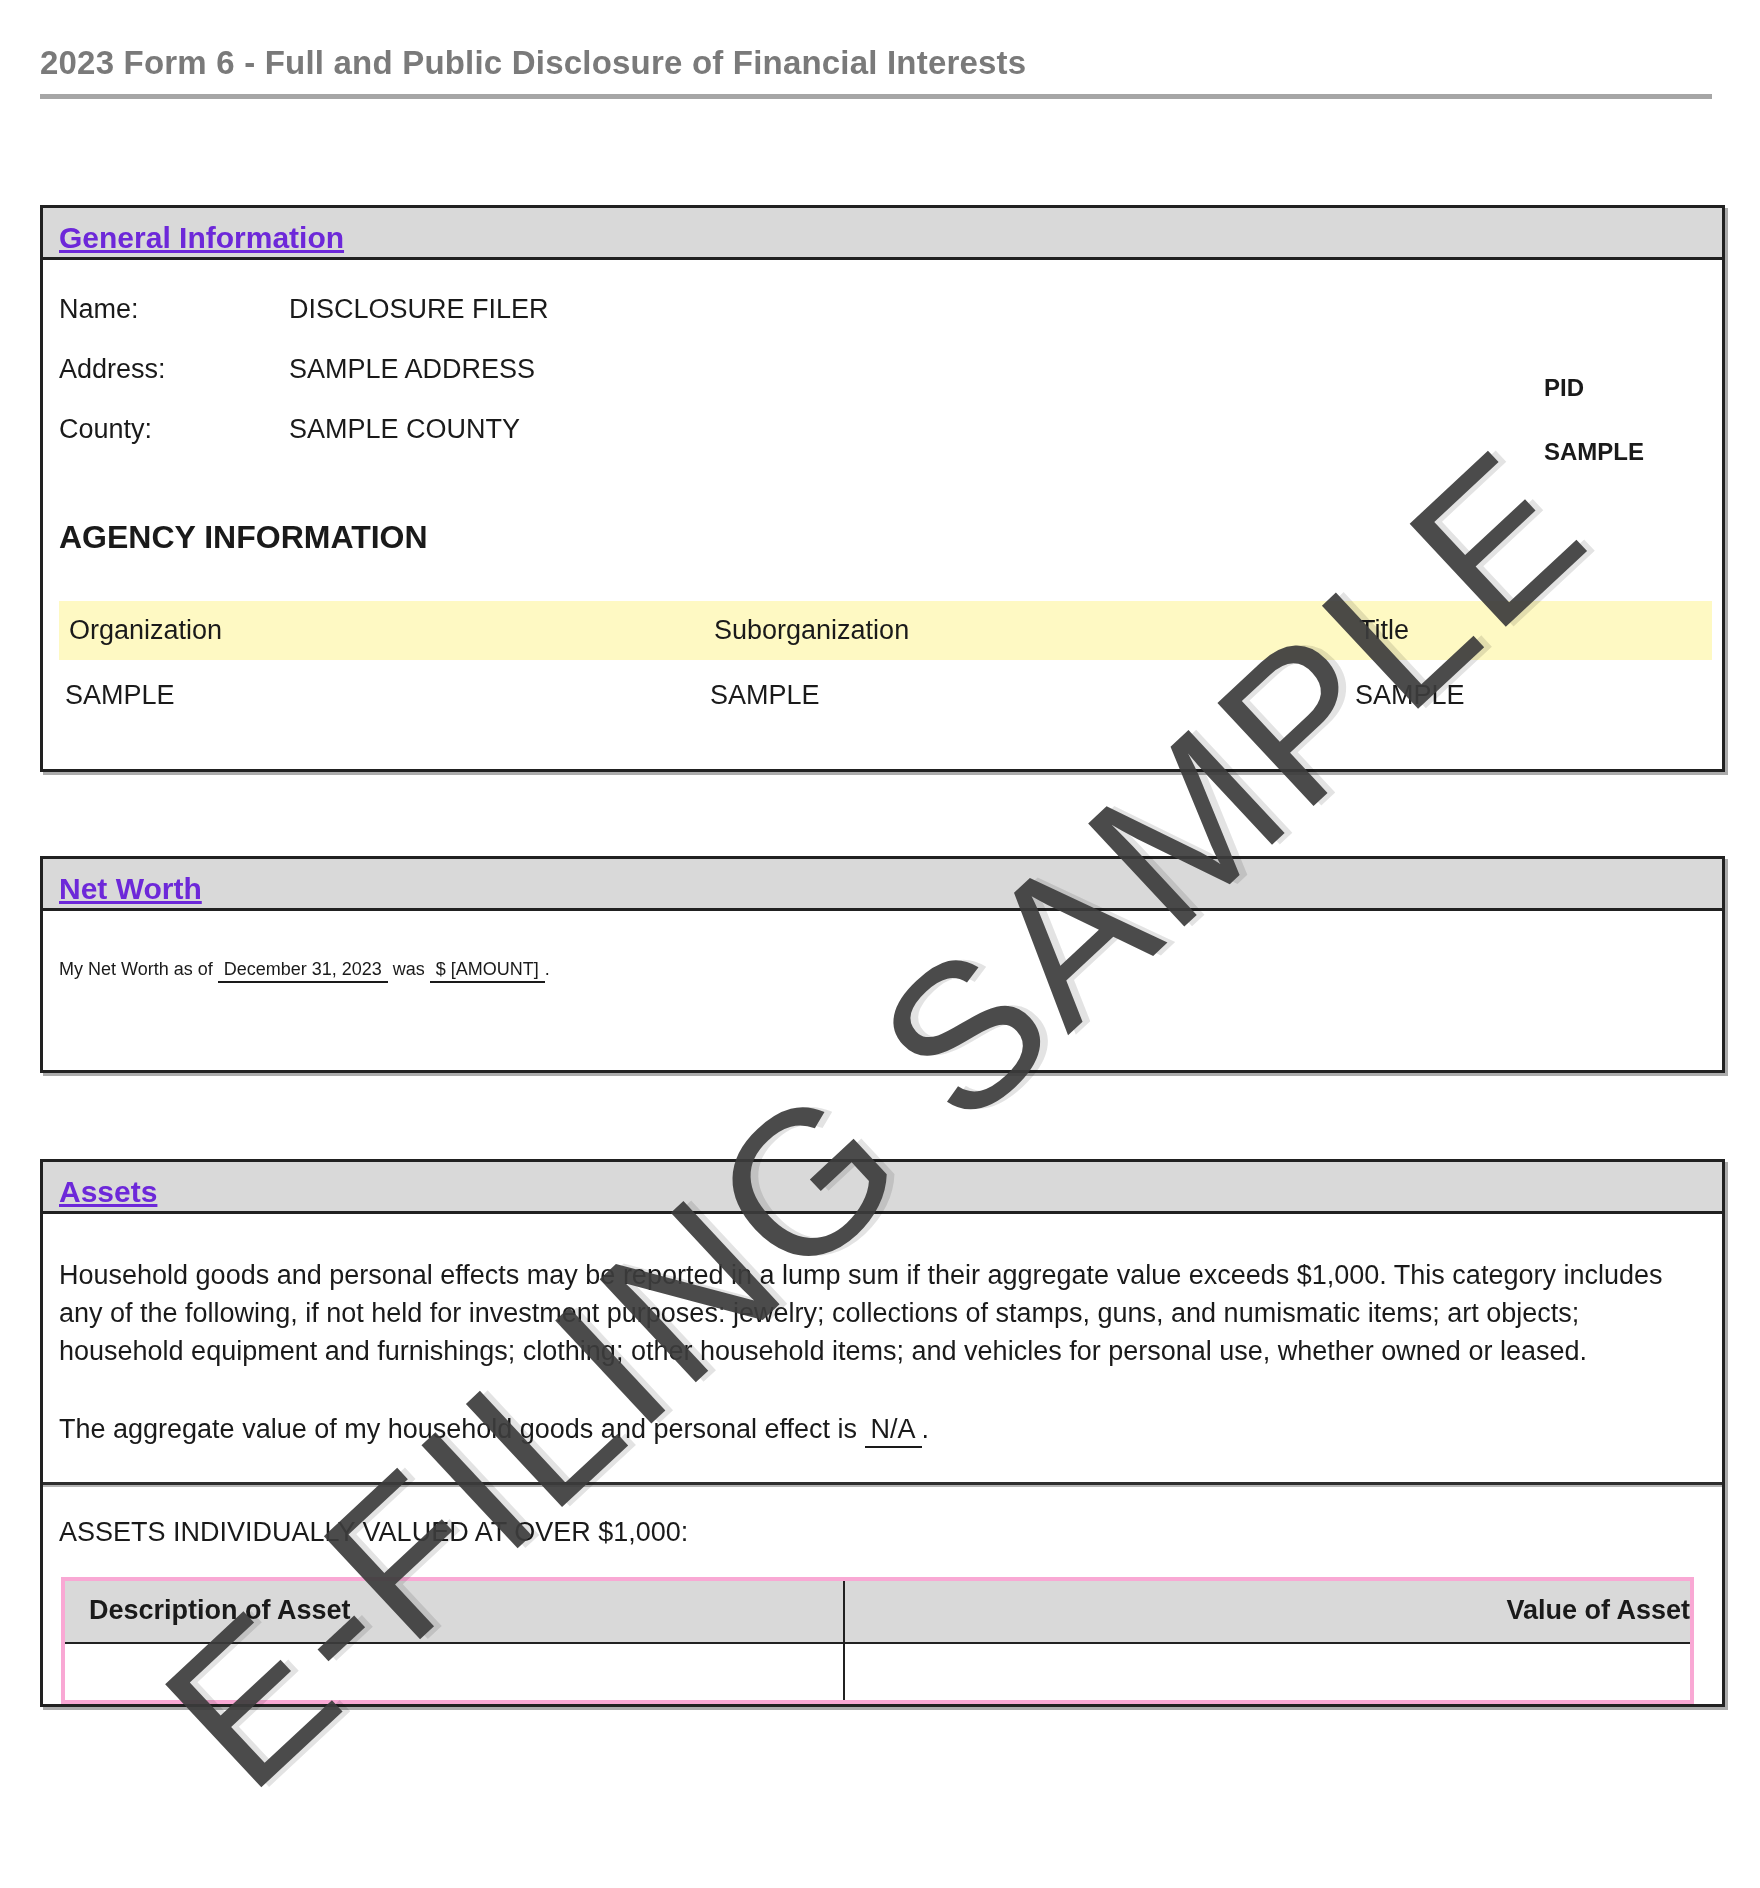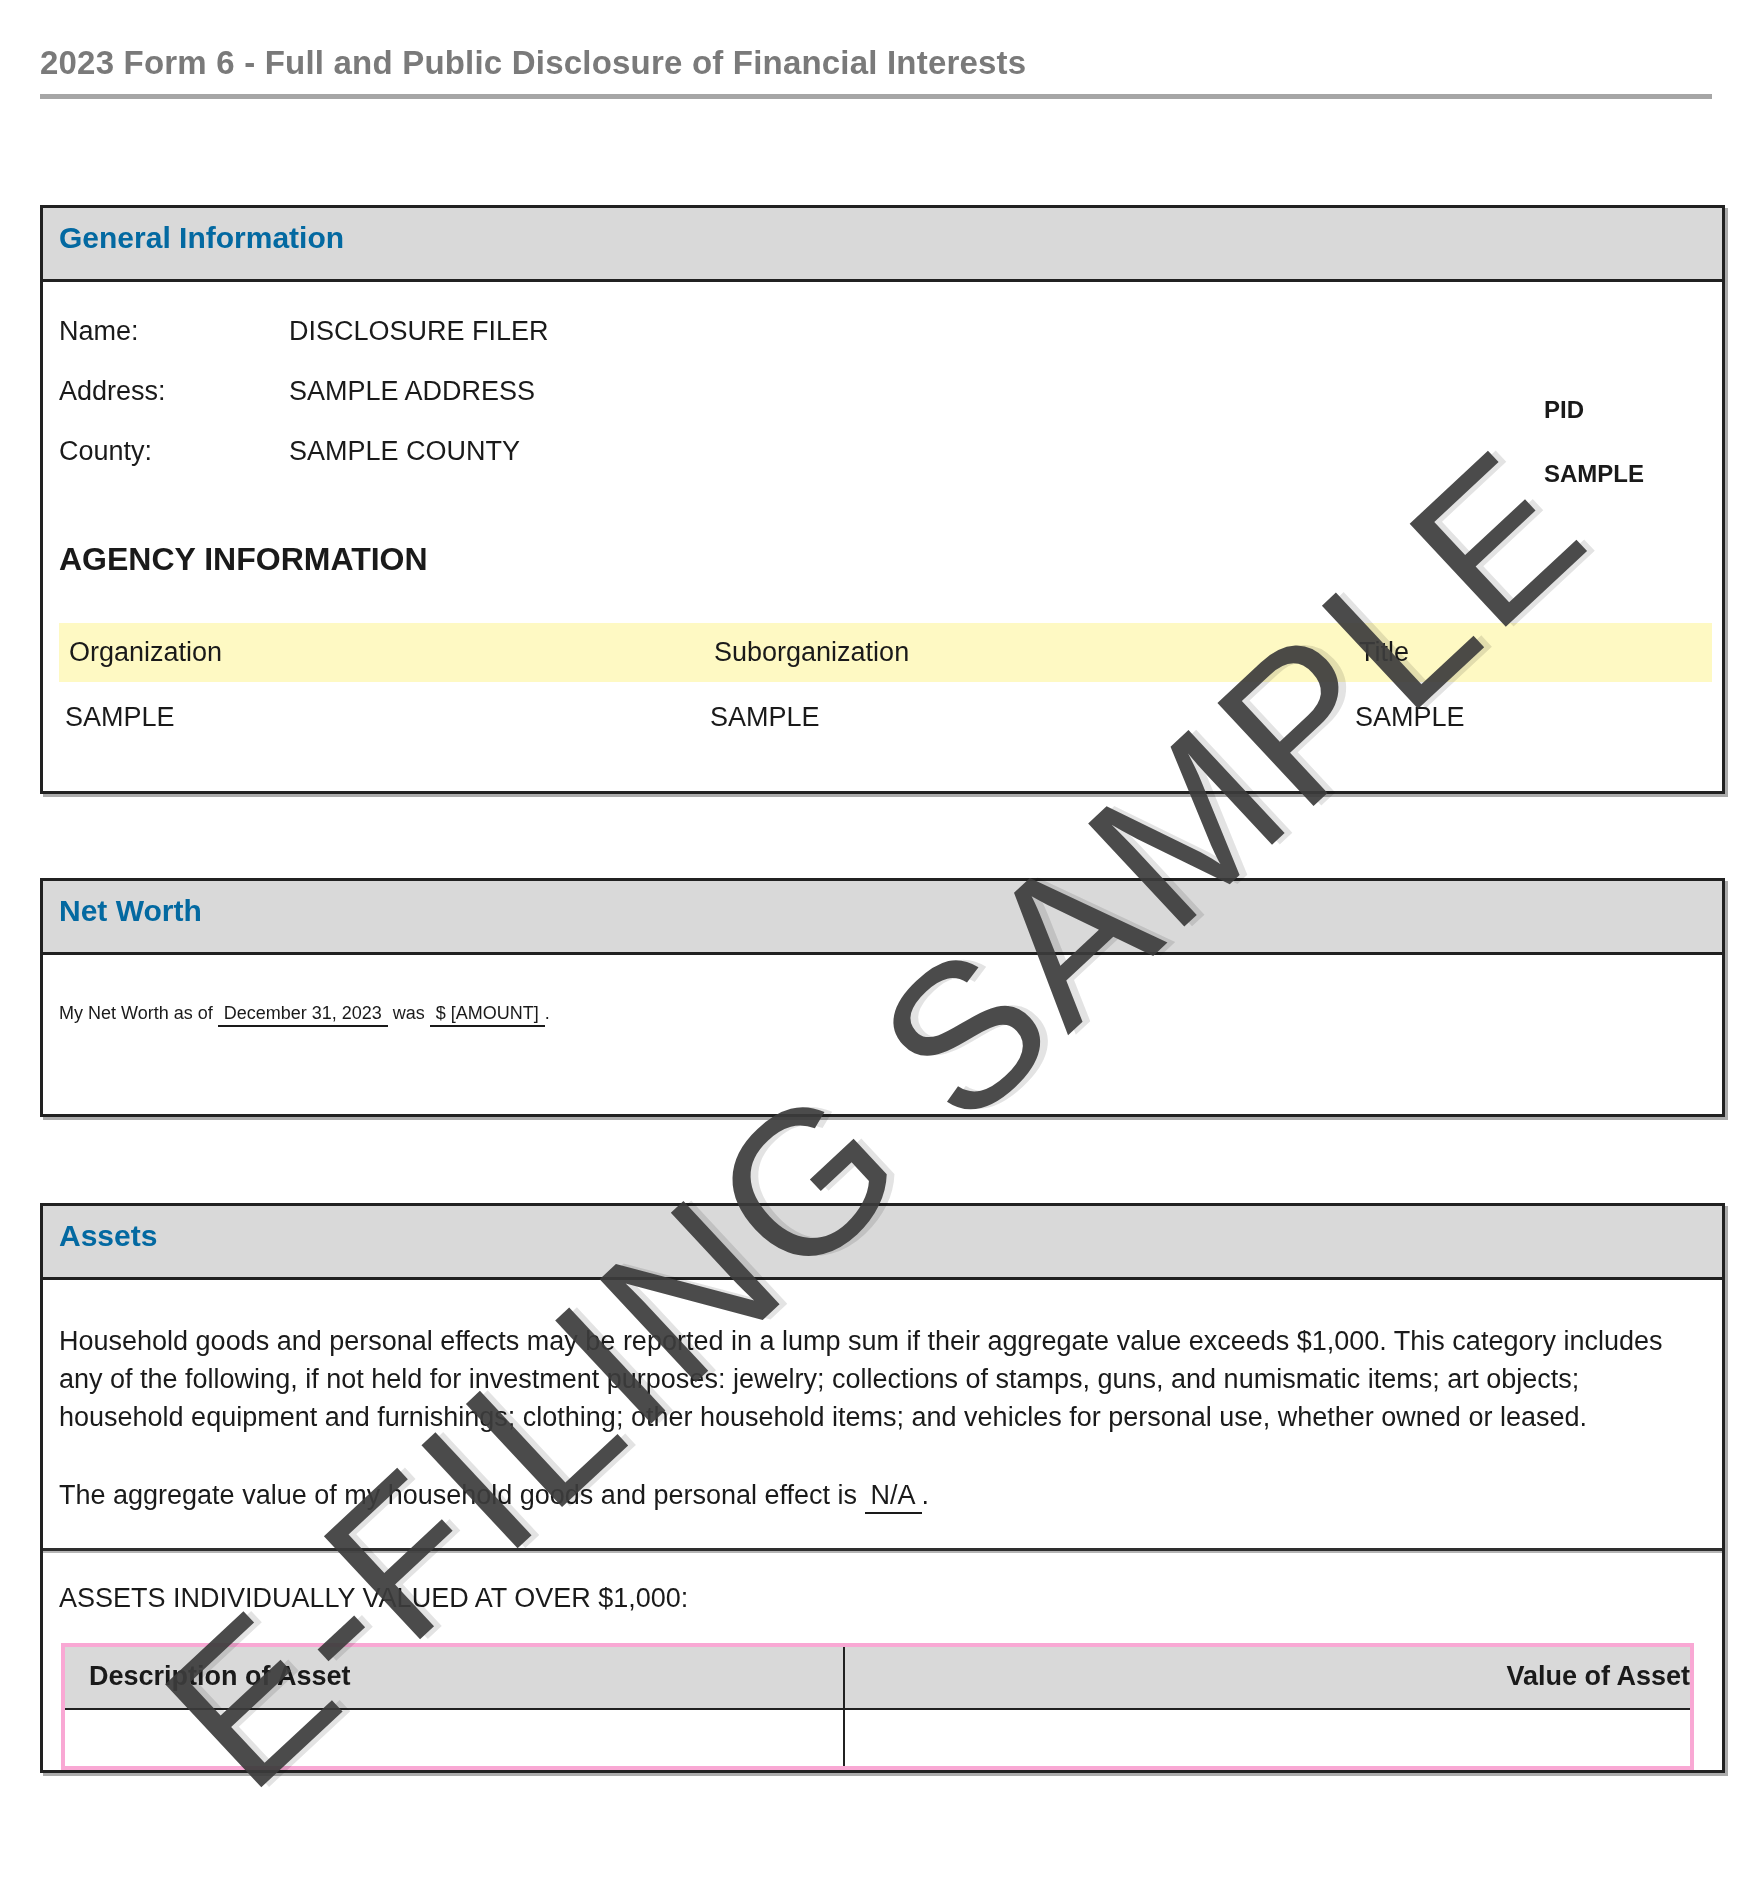--- a/index.html
+++ b/index.html
@@ -27,22 +27,22 @@
 
   .box {
     margin: 0 35px 0 40px;            
     border: 3px solid #212121;
     box-shadow: 3px 3px 0 #ababab;
     background: #ffffff;
   }
   .box-header {
     background: #d9d9d9;
     border-bottom: 3px solid #212121;
-    padding: 13px 16px 24px;
-    font-size: 30px; font-weight: bold; color: #0369a1;
+    padding: 13px 16px 2px;
+    font-size: 30px; font-weight: bold; color: #6d28d9; text-decoration: underline;
   }
 
   
   #general { margin-top: 106px; }
   .gi-body { position: relative; padding: 34px 0 58px 16px; font-size: 27px; }
   .field-row { display: flex; }
   .field-row + .field-row { margin-top: 29px; }
   .field-label { width: 230px; }
   .pid {
     position: absolute; top: 114px; right: 78px;

